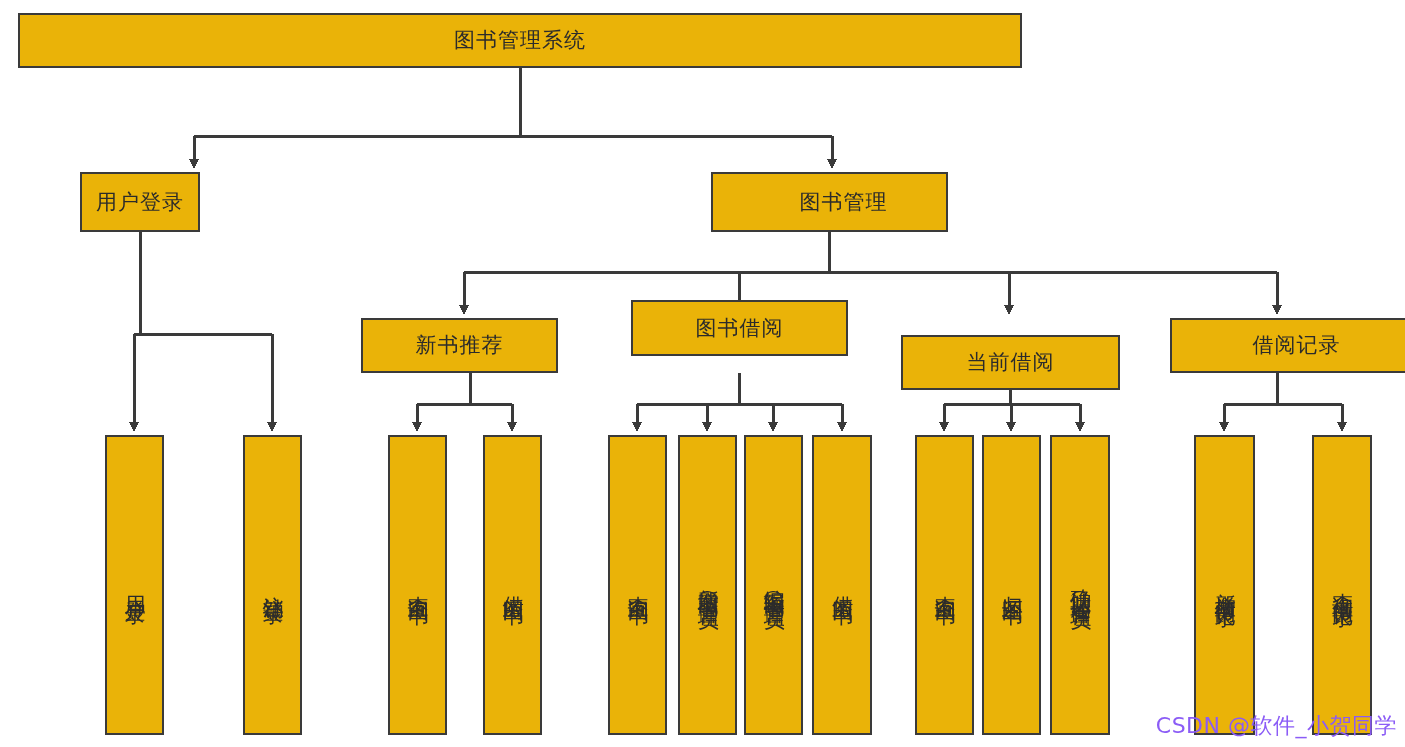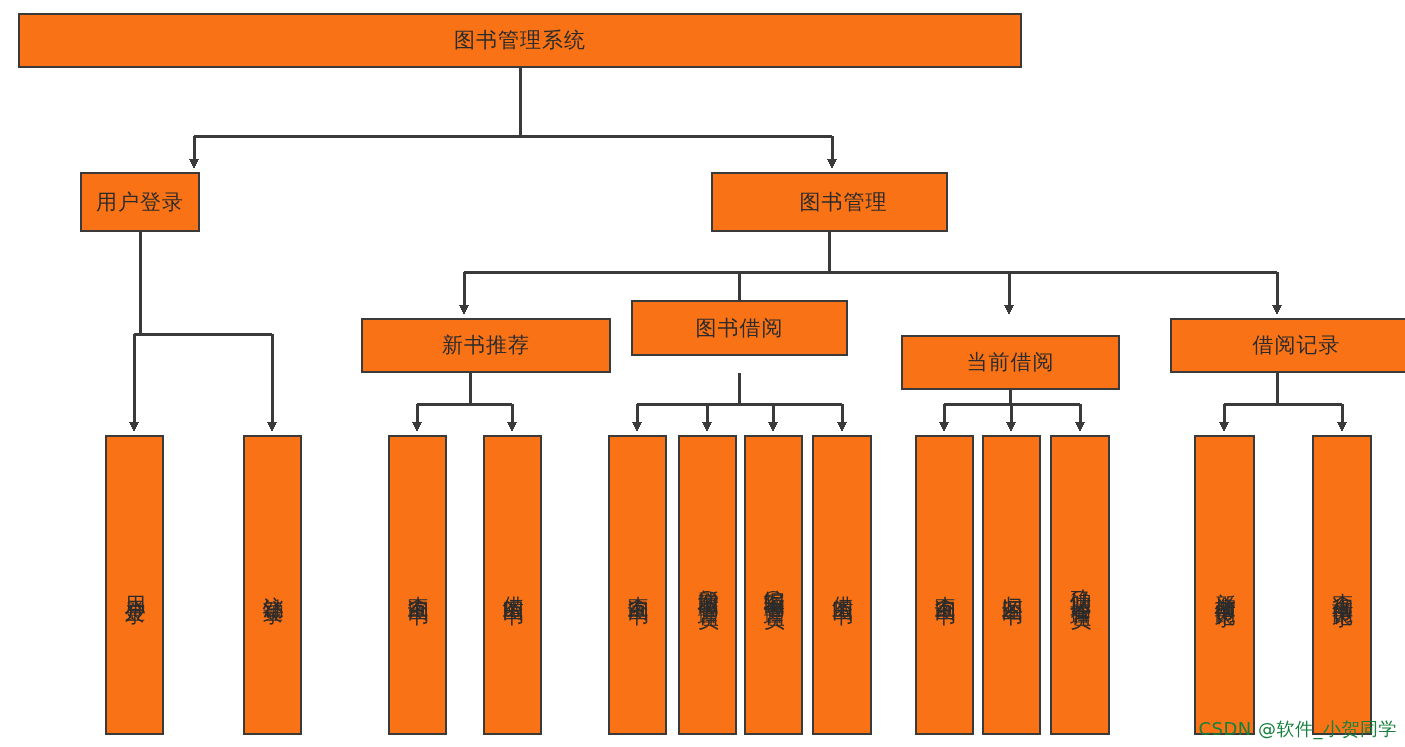--- a/index.html
+++ b/index.html
@@ -17,21 +17,21 @@
   #canvas {
     position: absolute;
     left: 0; top: 0;
     width: 1405px;
     height: 747px;
   }
   .node {
     position: absolute;
     box-sizing: border-box;
     border: 2px solid #3a3a3a;
-    background: #f97316;
+    background: #eab308;
     display: flex;
     align-items: center;
     justify-content: center;
     color: #2b2b2b;
   }
   .node.horiz {
     font-size: 21px;
     line-height: 1.25;
     letter-spacing: 1px;
     white-space: nowrap;
@@ -46,22 +46,22 @@
   }
   .node.vert .vtext {
     writing-mode: vertical-rl;
     text-orientation: upright;
     display: block;
   }
   #watermark {
     position: absolute;
     right: 8px;
     bottom: 6px;
-    font-size: 18px;
-    color: #15803d;
+    font-size: 22px;
+    color: #8b5cf6;
     letter-spacing: 0.5px;
     white-space: nowrap;
     pointer-events: none;
   }
   svg line, svg path { shape-rendering: crispEdges; }
 </style>
 </head>
 <body>
 
 <svg id="canvas" viewBox="0 0 1405 747" xmlns="http://www.w3.org/2000/svg">
@@ -118,21 +118,21 @@
   <span>图书管理系统</span>
 </div>
 
 <div class="node horiz" id="n-l2-0" style="left: 80px; top: 172px; width: 120px; height: 60px;">
   <span>用户登录</span>
 </div>
 <div class="node horiz" id="n-l2-1" style="left: 711px; top: 172px; width: 237px; height: 60px; padding-left: 28px;">
   <span>图书管理</span>
 </div>
 
-<div class="node horiz" id="n-l3-0" style="left: 361px; top: 318px; width: 250px; height: 55px; text-align: center;">
+<div class="node horiz" id="n-l3-0" style="left: 361px; top: 318px; width: 197px; height: 55px; text-align: center;">
   <span>新书推荐</span>
 </div>
 <div class="node horiz" id="n-l3-1" style="left: 631px; top: 300px; width: 217px; height: 56px; align-items: center;">
   <span>图书借阅</span>
 </div>
 <div class="node horiz" id="n-l3-2" style="left: 901px; top: 318px; width: 219px; height: 55px; margin-top: 17px;">
   <span>当前借阅</span>
 </div>
 <div class="node horiz" id="n-l3-3" style="left: 1170px; top: 318px; width: 253px; height: 55px;">
   <span>借阅记录</span>

